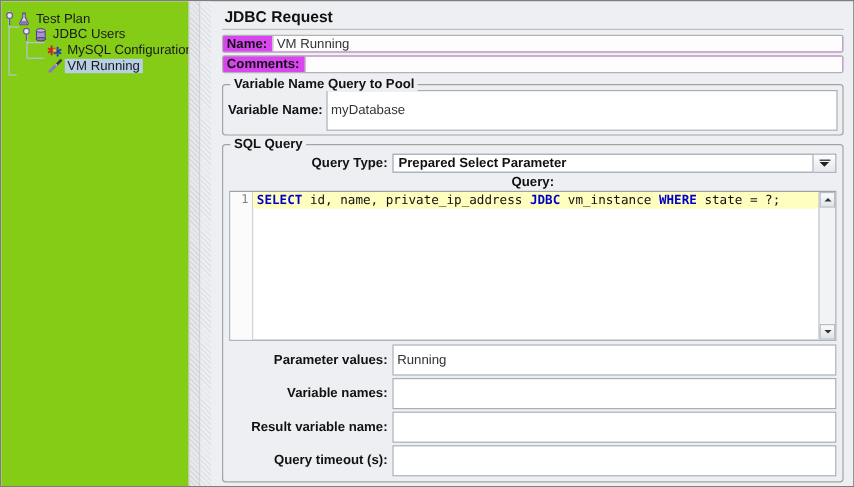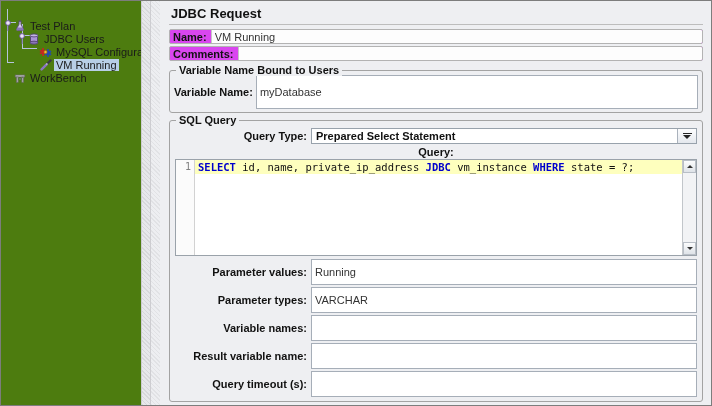--- a/index.html
+++ b/index.html
@@ -9,22 +9,22 @@
   .window {
     width: 712px; height: 406px;
     border: 1px solid #7d7d7d;
     display: flex;
     background: #eeeff2;
     overflow: hidden;
   }
 
   
   .tree-panel {
-    width: 140px; background: #4d7c0f; position: relative;
-    padding-top: 18px; flex: none; overflow: hidden;
+    width: 156px; background: #84cc16; position: relative;
+    padding-top: 8px; flex: none; overflow: hidden;
   }
   .tree-row { height: 13px; display: flex; align-items: center; position: relative; z-index: 2; }
   .handle { width: 10px; height: 13px; display: inline-flex; align-items: center; justify-content: center; flex: none; }
   .ticon { width: 13px; height: 12px; display: inline-flex; align-items: center; justify-content: center; flex: none; margin-right: 2px; }
   .tlabel { font-size: 11px; color: #1a1a1a; padding: 0 2px; white-space: nowrap; line-height: 12px; }
   .tlabel.selected { background: #b8cfe6; }
   .tree-line { position: absolute; background: #b4c4dc; z-index: 1; }
 
   .tree-scrollbar {
     width: 10px; flex: none; background: #e7e8eb;
@@ -166,32 +166,20 @@
           <span class="handle"></span>
           <span class="ticon">
             <svg width="12" height="12" viewBox="0 0 12 12">
               <path d="M10.6 1.4 7.2 4.8" stroke="#3a3a44" stroke-width="2.2" stroke-linecap="round"></path>
               <path d="M6.4 5.6 1.6 10.4" stroke="#8a76c0" stroke-width="2.4" stroke-linecap="round"></path>
               <path d="M7.4 4.6l-1 1" stroke="#c8c0dc" stroke-width="1.4"></path>
             </svg>
           </span>
           <span class="tlabel selected">VM Running</span>
         </div>
-        <div class="tree-row" style="margin-left: 2px;">
-          <span class="handle"></span>
-          <span class="ticon">
-            <svg width="12" height="12" viewBox="0 0 12 12">
-              <rect x="1.2" y="3" width="9.6" height="2" fill="#c0c0c0" stroke="#666" stroke-width="0.7"></rect>
-              <rect x="2.4" y="5" width="1.8" height="5.4" fill="#a8a8a8" stroke="#666" stroke-width="0.6"></rect>
-              <rect x="7.8" y="5" width="1.8" height="5.4" fill="#a8a8a8" stroke="#666" stroke-width="0.6"></rect>
-              <rect x="4.8" y="6.2" width="2.4" height="1.6" fill="#7aa86a" stroke="#4a6a3a" stroke-width="0.5"></rect>
-            </svg>
-          </span>
-          <span class="tlabel">WorkBench</span>
-        </div>
       </div>
   </div>
 
   <div class="tree-scrollbar"></div>
   <div class="splitter"></div>
 
   <div class="main-panel">
 
     <div class="page-title">JDBC Request</div>
     <div class="title-sep"></div>
@@ -200,34 +188,34 @@
       <label>Name:</label>
       <input type="text" value="VM Running" style="">
     </div>
 
     <div class="row-box">
       <label>Comments:</label>
       <input type="text" value="" style="">
     </div>
 
     <div class="groupbox pool">
-      <div class="group-title">Variable Name Bound to Users</div>
+      <div class="group-title">Variable Name Query to Pool</div>
       <div class="inline-row">
         <label>Variable Name:</label>
         <input type="text" value="myDatabase" style="">
       </div>
     </div>
 
     <div class="groupbox sql">
       <div class="group-title">SQL Query</div>
 
       <div class="labeled-row">
         <span class="rlabel">Query Type:</span>
         <div class="combo">
-          <span class="combo-text">Prepared Select Statement</span>
+          <span class="combo-text">Prepared Select Parameter</span>
           <span class="combo-btn">
             <span class="arrow-bar"></span>
               <span class="arrow-down"></span>
           </span>
         </div>
       </div>
 
       <div class="query-caption">Query:</div>
 
       <div class="editor">
@@ -245,24 +233,20 @@
               <span class="arrow-down-s"></span>
             </div>
         </div>
       </div>
 
       <div class="labeled-row">
         <span class="rlabel">Parameter values:</span>
         <input type="text" value="Running" style="">
       </div>
       <div class="labeled-row">
-        <span class="rlabel">Parameter types:</span>
-        <input type="text" value="VARCHAR" style="">
-      </div>
-      <div class="labeled-row">
         <span class="rlabel">Variable names:</span>
         <input type="text" value="" style="">
       </div>
       <div class="labeled-row">
         <span class="rlabel">Result variable name:</span>
         <input type="text" value="" style="">
       </div>
       <div class="labeled-row" style="margin-bottom:0;">
         <span class="rlabel">Query timeout (s):</span>
         <input type="text" value="" style="">

